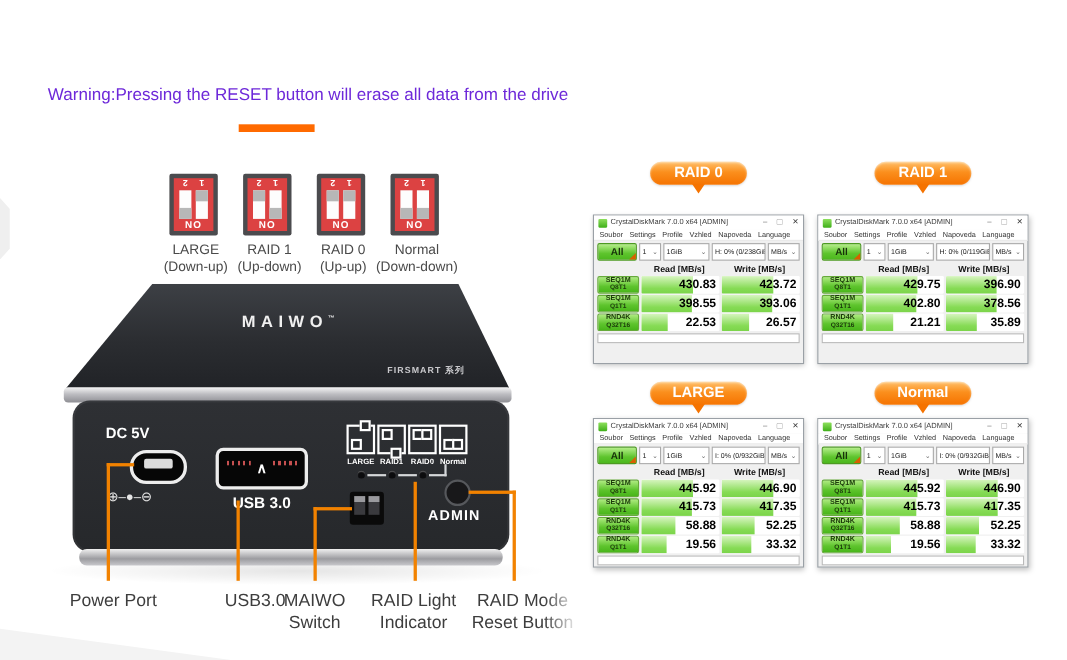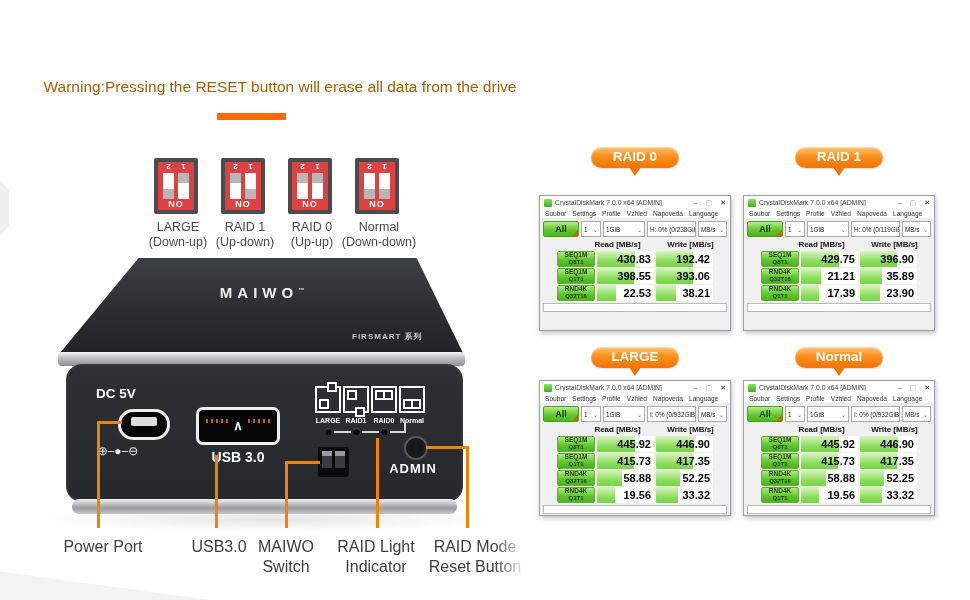--- a/index.html
+++ b/index.html
@@ -7,21 +7,21 @@
   .stage {
     position:relative; width:970px; height:600px; background:#fff; overflow:hidden;
     font-family:"Liberation Sans", sans-serif; color:#333;
   }
   .abs { position:absolute; }
 
   
   .page-title { left:0; top:26px; width:560px; text-align:center;
     font-size:35px; font-weight:bold; color:#26282b; letter-spacing:0.5px; }
   .warning-text { left:10px; top:78px; width:540px; text-align:center;
-    font-size:15.5px; color:#a16207; }
+    font-size:15.5px; color:#6d28d9; }
   .title-divider { left:217px; top:113px; width:69px; height:7px; background:#ff6a00; }
 
   
   .dip-icon { position:absolute; top:158px; width:44px; height:56px;
     background:#4b4b4e; border-radius:2px; padding:4px; }
   .dip-inner { position:relative; width:100%; height:100%; background:#dc4242; }
   .dip-pin { position:absolute; top:0; width:11px; text-align:center;
     font-size:8px; font-weight:bold; color:#fff; transform:rotate(180deg); }
   .dip-pin.p2 { left:5px; } .dip-pin.p1 { left:20px; }
   .dip-slot { position:absolute; top:11px; width:11px; height:26px; background:#fdfdfd; }
@@ -133,21 +133,21 @@
   .cdm-select { height:16px; background:#fff; border:1px solid #a9a9a9; display:flex;
     align-items:center; justify-content:space-between; font-size:6.4px; color:#222;
     padding:0 2px; gap:1px; white-space:nowrap; overflow:hidden; }
   .sel-count { width:20px; flex:none; } .sel-size { width:42px; flex:none; }
   .sel-drive { flex:1; } .sel-unit { width:29px; flex:none; }
   .sel-caret { font-size:6px; color:#666; flex:none; }
   .cdm-header { display:grid; grid-template-columns:38px 1fr 1fr; height:11px;
     align-items:center; margin:0 3px; font-size:8px; font-weight:bold; color:#111;
     text-align:center; }
   .cdm-row { display:grid; grid-template-columns:38px 1fr 1fr; gap:2px;
-    height:16px; margin:1px 17px; }
+    height:16px; margin:1px 3px; }
   .row-label { background:linear-gradient(180deg,#aeeb80,#5ec42d 60%,#48b51a);
     border:1px solid #66aa3a; border-radius:2px; display:flex; flex-direction:column;
     align-items:center; justify-content:center; line-height:1.05; }
   .row-label .t { font-size:6.5px; font-weight:bold; color:#1c3a0b; }
   .row-label .b { font-size:6px; font-weight:bold; color:#1c3a0b; }
   .val-cell { position:relative; background:#fff; border-radius:1px; overflow:hidden; }
   .val-bar { position:absolute; left:0; top:0; bottom:0;
     background:linear-gradient(180deg,#d7f5c0,#86db55 70%,#7bd44a); }
   .val-num { position:absolute; right:3px; top:50%; transform:translateY(-50%);
     font-size:11px; font-weight:bold; color:#000; }
@@ -293,21 +293,21 @@
   <div class="cl" style="left:285px;top:461px;width:35px;height:3px"></div>
   <div class="cl" style="left:285px;top:461px;width:3px;height:67px"></div>
   <div class="cl" style="left:376px;top:438px;width:3px;height:90px"></div>
   <div class="cl" style="left:426px;top:446px;width:43px;height:3px"></div>
   <div class="cl" style="left:466px;top:446px;width:3px;height:82px"></div>
 
   <div class="co-label" style="left:38px;width:130px">
     <div>Power Port</div>
       <div></div>
   </div>
-  <div class="co-label" style="left:169px;width:100px">
+  <div class="co-label" style="left:182px;width:100px">
     <div>USB3.0</div>
       <div></div>
   </div>
   <div class="co-label" style="left:243px;width:86px">
     <div>MAIWO</div>
       <div>Switch</div>
   </div>
   <div class="co-label" style="left:324px;width:104px">
     <div>RAID Light</div>
       <div>Indicator</div>
@@ -363,21 +363,21 @@
       <div class="row-label">
         <span class="t">SEQ1M</span>
             <span class="b">Q8T1</span>
       </div>
       <div class="val-cell">
         <div class="val-bar" style="width: 65.8576%;"></div>
         <span class="val-num">430.83</span>
       </div>
       <div class="val-cell">
         <div class="val-bar" style="width: 65.677%;"></div>
-        <span class="val-num">192.42</span>
+        <span class="val-num">423.72</span>
       </div>
     </div>
     <div class="cdm-row">
       <div class="row-label">
         <span class="t">SEQ1M</span>
             <span class="b">Q1T1</span>
       </div>
       <div class="val-cell">
         <div class="val-bar" style="width: 65.0121%;"></div>
         <span class="val-num">398.55</span>
@@ -391,21 +391,21 @@
       <div class="row-label">
         <span class="t">RND4K</span>
             <span class="b">Q32T16</span>
       </div>
       <div class="val-cell">
         <div class="val-bar" style="width: 33.819%;"></div>
         <span class="val-num">22.53</span>
       </div>
       <div class="val-cell">
         <div class="val-bar" style="width: 35.6098%;"></div>
-        <span class="val-num">38.21</span>
+        <span class="val-num">26.57</span>
       </div>
     </div>
     <div class="cdm-footer"></div>
   </div>
 </div>
   <div class="bench-slot row1" style="left:743px;top:146px">
   <div class="mode-pill">RAID 1</div>
   <div class="pill-tail"></div>
   <div class="cdm-window">
     <div class="cdm-titlebar">
@@ -455,44 +455,44 @@
         <div class="val-bar" style="width: 65.8304%;"></div>
         <span class="val-num">429.75</span>
       </div>
       <div class="val-cell">
         <div class="val-bar" style="width: 64.967%;"></div>
         <span class="val-num">396.90</span>
       </div>
     </div>
     <div class="cdm-row">
       <div class="row-label">
+        <span class="t">SEQ1M</span>
+            <span class="b">Q1T1</span>
+      </div>
+      <div class="val-cell">
+        <div class="val-bar" style="width: 65.1272%;"></div>
+        <span class="val-num">402.80</span>
+      </div>
+      <div class="val-cell">
+        <div class="val-bar" style="width: 64.4534%;"></div>
+        <span class="val-num">378.56</span>
+      </div>
+    </div>
+    <div class="cdm-row">
+      <div class="row-label">
         <span class="t">RND4K</span>
             <span class="b">Q32T16</span>
       </div>
       <div class="val-cell">
         <div class="val-bar" style="width: 35.0651%;"></div>
         <span class="val-num">21.21</span>
       </div>
       <div class="val-cell">
         <div class="val-bar" style="width: 38.8743%;"></div>
         <span class="val-num">35.89</span>
-      </div>
-    </div>
-    <div class="cdm-row">
-      <div class="row-label">
-        <span class="t">RND4K</span>
-            <span class="b">Q1T1</span>
-      </div>
-      <div class="val-cell">
-        <div class="val-bar" style="width: 31.0075%;"></div>
-        <span class="val-num">17.39</span>
-      </div>
-      <div class="val-cell">
-        <div class="val-bar" style="width: 34.4599%;"></div>
-        <span class="val-num">23.90</span>
       </div>
     </div>
     <div class="cdm-footer"></div>
   </div>
 </div>
   <div class="bench-slot row2" style="left:539px;top:346px">
   <div class="mode-pill">LARGE</div>
   <div class="pill-tail"></div>
   <div class="cdm-window">
     <div class="cdm-titlebar">

